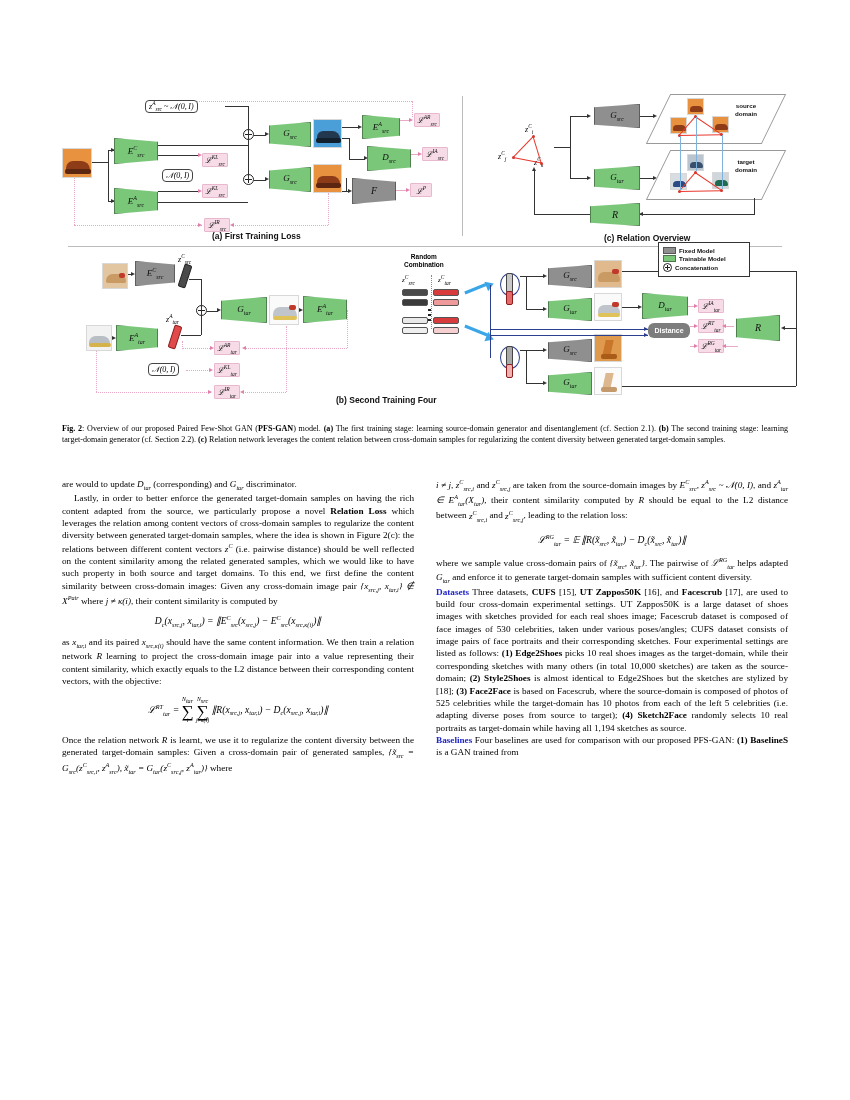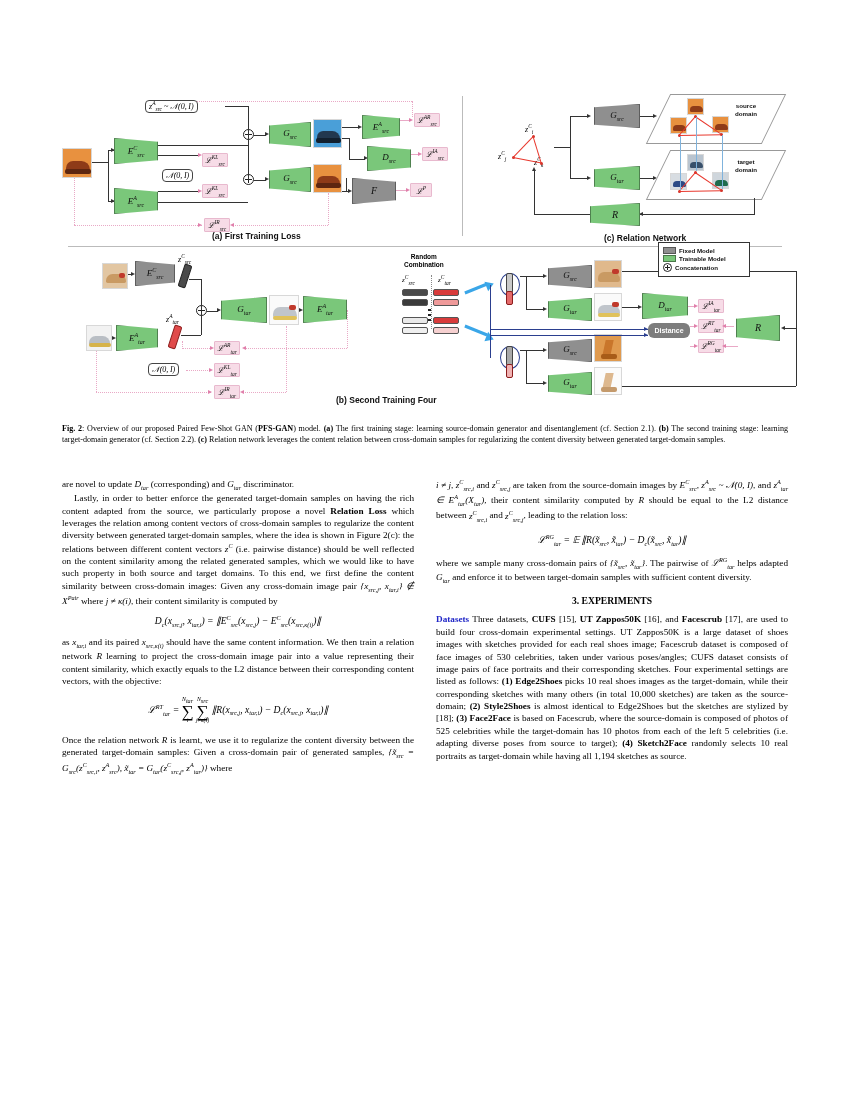--- a/index.html
+++ b/index.html
@@ -383,21 +383,21 @@
       <span class="lbl" style="font-size:10px;"><i>R</i></span>
     </div>
     <div class="ln h" style="left:220px; top:124px; width:62px;"></div>
     <div class="ln v" style="left:282px; top:108px; height:17px;"></div>
     <div class="arrowhead ah-l" style="left:167px; top:121.5px;"></div>
     <div class="ln h" style="left:168px; top:124px; width:52px;"></div>
     <div class="ln h" style="left:62px; top:124px; width:56px;"></div>
     <div class="ln v" style="left:62px; top:80px; height:44px;"></div>
     <div class="arrowhead ah-u" style="left:59.5px; top:77px;"></div>
 
-    <div class="panel-cap" style="left:132px; top:143px;">(c) Relation Network</div>
+    <div class="panel-cap" style="left:132px; top:143px;">(c) Relation Overview</div>
   </div>
 
   <div class="fig-panel" style="left:24px; top:163px; width:700px; height:160px;">
 
     <div class="thumb" style="left:16px; top:10px; width:26px; height:26px; background:#e2c6a2;">
       <div class="sh" style="left:3px;top:10px;width:20px;height:9px;background:#c99a63;border-radius:8px 9px 2px 2px;"></div>
       <div class="sh" style="left:16px;top:9px;width:6px;height:5px;background:#c0392b;border-radius:2px;"></div>
     </div>
 
     <div class="trap right gray" style="left:49px; top:8px; width:40px; height:25px;">
@@ -611,21 +611,21 @@
     </div>
   </div>
 </div>
 
 <div class="caption">
   <b>Fig. 2</b><span>: Overview of our proposed Paired Few-Shot GAN (</span><b>PFS-GAN</b><span>) model. </span><b>(a)</b><span> The first training stage: learning source-domain generator and disentanglement (cf. Section 2.1). </span><b>(b)</b><span> The second training stage: learning target-domain generator (cf. Section 2.2). </span><b>(c)</b><span> Relation network leverages the content relation between cross-domain samples for regularizing the content diversity between generated target-domain samples.</span>
 </div>
 
 <div class="col left">
 
-  <p><span>are novel to update </span><span class="mth"><i>D</i><sub>tar</sub></span><span> (corresponding) and </span><span class="mth"><i>G</i><sub>tar</sub></span><span> discriminator.</span></p>
+  <p><span>are would to update </span><span class="mth"><i>D</i><sub>tar</sub></span><span> (corresponding) and </span><span class="mth"><i>G</i><sub>tar</sub></span><span> discriminator.</span></p>
 
   <p class="ind"><span>Lastly, in order to better enforce the generated target-domain samples on having the rich content adapted from the source, we particularly propose a novel </span><b>Relation Loss</b><span> which leverages the relation among content vectors of cross-domain samples to regularize the content diversity between generated target-domain samples, where the idea is shown in Figure 2(c): the relations between different content vectors </span><span class="mth"><i>z</i><sup>C</sup></span><span> (i.e. pairwise distance) should be well reflected on the content similarity among the related generated samples, which we would like to have such property in both source and target domains. To this end, we first define the content similarity between cross-domain images: Given any cross-domain image pair </span><span class="mth">{<i>x</i><sub>src,j</sub>, <i>x</i><sub>tar,i</sub>} ∉ <i>X</i><sup>Pair</sup></span><span> where </span><span class="mth"><i>j</i> ≠ κ(<i>i</i>)</span><span>, their content similarity is computed by</span></p>
 
   <div class="eq">
     <i>D</i><sub>c</sub>(<i>x</i><sub>src,j</sub>, <i>x</i><sub>tar,i</sub>) = ∥<i>E</i><sup>C</sup><sub>src</sub>(<i>x</i><sub>src,j</sub>) − <i>E</i><sup>C</sup><sub>src</sub>(<i>x</i><sub>src,κ(i)</sub>)∥
   </div>
 
   <p><span>as </span><span class="mth"><i>x</i><sub>tar,i</sub></span><span> and its paired </span><span class="mth"><i>x</i><sub>src,κ(i)</sub></span><span> should have the same content information. We then train a relation network </span><span class="mth"><i>R</i></span><span> learning to project the cross-domain image pair into a value representing their content similarity, which exactly equals to the L2 distance between their corresponding content vectors, with the objective:</span></p>
 
   <div class="eq" style="margin-top:10px;margin-bottom:10px;">
@@ -639,21 +639,21 @@
 </div>
 
 <div class="col right">
 
   <p><span class="mth"><i>i</i> ≠ <i>j</i></span><span>, </span><span class="mth"><i>z</i><sup>C</sup><sub>src,i</sub></span><span> and </span><span class="mth"><i>z</i><sup>C</sup><sub>src,j</sub></span><span> are taken from the source-domain images by </span><span class="mth"><i>E</i><sup>C</sup><sub>src</sub></span><span>, </span><span class="mth"><i>z</i><sup>A</sup><sub>src</sub> ~ 𝒩(0, <i>I</i>)</span><span>, and </span><span class="mth"><i>z</i><sup>A</sup><sub>tar</sub> ∈ <i>E</i><sup>A</sup><sub>tar</sub>(<i>X</i><sub>tar</sub>)</span><span>, their content similarity computed by </span><span class="mth"><i>R</i></span><span> should be equal to the L2 distance between </span><span class="mth"><i>z</i><sup>C</sup><sub>src,i</sub></span><span> and </span><span class="mth"><i>z</i><sup>C</sup><sub>src,j</sub></span><span>, leading to the relation loss:</span></p>
 
   <div class="eq" style="margin-top:9px;margin-bottom:9px;">
     <span class="cal">ℒ<sup>RG</sup><sub>tar</sub></span> = 𝔼 ∥<i>R</i>(<i>x̃</i><sub>src</sub>, <i>x̃</i><sub>tar</sub>) − <i>D</i><sub>c</sub>(<i>x̃</i><sub>src</sub>, <i>x̃</i><sub>tar</sub>)∥
   </div>
 
-  <p><span>where we sample many cross-domain pairs of </span><span class="mth">{<i>x̃</i><sub>src</sub>, <i>x̃</i><sub>tar</sub>}</span><span>. The pairwise of </span><span class="mth">ℒ<sup>RG</sup><sub>tar</sub></span><span> helps adapted </span><span class="mth"><i>G</i><sub>tar</sub></span><span> and enforce it to between target-domain samples with sufficient content diversity.</span></p>
-
-  <div class="sect">3.  EXPERIMENTS</div>
+  <p><span>where we sample value cross-domain pairs of </span><span class="mth">{<i>x̃</i><sub>src</sub>, <i>x̃</i><sub>tar</sub>}</span><span>. The pairwise of </span><span class="mth">ℒ<sup>RG</sup><sub>tar</sub></span><span> helps adapted </span><span class="mth"><i>G</i><sub>tar</sub></span><span> and enforce it to generate target-domain samples with sufficient content diversity.</span></p>
+
 
   <p><span class="runhead">Datasets</span><span>  Three datasets, </span><b>CUFS</b><span> [15], </span><b>UT Zappos50K</b><span> [16], and </span><b>Facescrub</b><span> [17], are used to build four cross-domain experimental settings. UT Zappos50K is a large dataset of shoes images with sketches provided for each real shoes image; Facescrub dataset is composed of face images of 530 celebrities, taken under various poses/angles; CUFS dataset consists of image pairs of face portraits and their corresponding sketches. Four experimental settings are listed as follows: </span><b>(1)</b> <b>Edge2Shoes</b><span> picks 10 real shoes images as the target-domain, while their corresponding sketches with many others (in total 10,000 sketches) are taken as the source-domain; </span><b>(2)</b> <b>Style2Shoes</b><span> is almost identical to Edge2Shoes but the sketches are stylized by [18]; </span><b>(3)</b> <b>Face2Face</b><span> is based on Facescrub, where the source-domain is composed of photos of 525 celebrities while the target-domain has 10 photos from each of the left 5 celebrities (i.e. adapting diverse poses from source to target); </span><b>(4)</b> <b>Sketch2Face</b><span> randomly selects 10 real portraits as target-domain while having all 1,194 sketches as source.</span></p>
 
+  <p><span class="runhead">Baselines</span><span> Four baselines are used for comparison with our proposed PFS-GAN: </span><b>(1)</b> <b>BaselineS</b><span> is a GAN trained from</span></p>
 </div>
 
 </div>
 
 </body></html>

